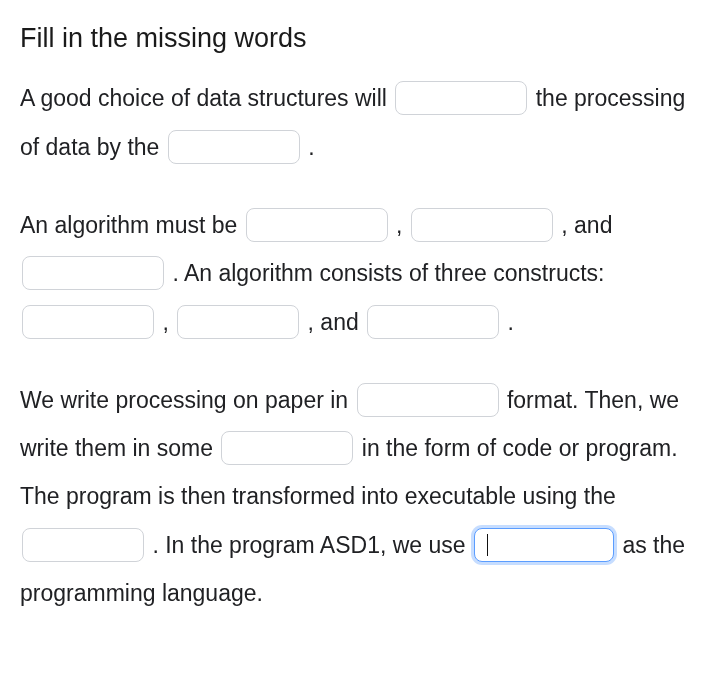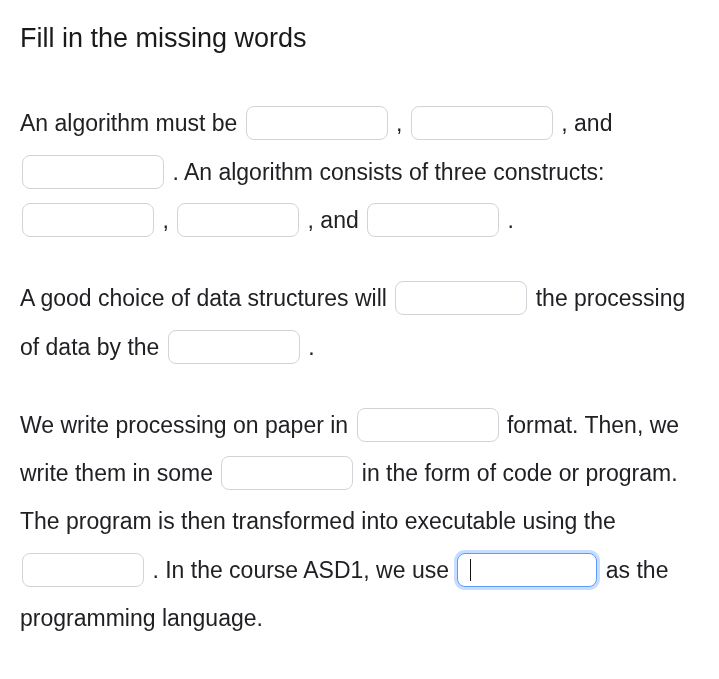--- a/index.html
+++ b/index.html
@@ -13,21 +13,21 @@
     width: 719px;
     padding: 22px 20px 30px 20px;
     color: #202124;
     font-size: 23px;
     line-height: 2.1;
   }
   .title {
     font-size: 27px;
     font-weight: 400;
     color: #1a1a1a;
-    margin-bottom: 45px;
+    margin-bottom: 20px;
     line-height: 1.2;
   }
   .para {
     margin-bottom: 30px;
   }
   .blank {
     display: inline-block;
     vertical-align: middle;
     height: 34px;
     border: 1px solid #d0d3d8;
@@ -62,20 +62,32 @@
   }
 </style>
 </head>
 <body>
 
 <div class="page">
 
   <div class="title">Fill in the missing words</div>
 
   <div class="para">
+    <span>A good choice of data structures will </span>
+    <span class="blank" style="width:132px">
+      <input type="text" value="" style="">
+    </span>
+    <span> the processing of data by the </span>
+    <span class="blank" style="width:132px">
+      <input type="text" value="" style="">
+    </span>
+    <span>.</span>
+  </div>
+
+  <div class="para">
     <span>An algorithm must be </span>
     <span class="blank" style="width:142px">
       <input type="text" value="" style="">
     </span>
     <span>, </span>
     <span class="blank" style="width:142px">
       <input type="text" value="" style="">
     </span>
     <span>, and </span>
     <span class="blank" style="width:142px">
@@ -90,45 +102,33 @@
       <input type="text" value="" style="">
     </span>
     <span>, and </span>
     <span class="blank" style="width:132px">
       <input type="text" value="" style="">
     </span>
     <span>.</span>
   </div>
 
   <div class="para">
-    <span>A good choice of data structures will </span>
-    <span class="blank" style="width:132px">
-      <input type="text" value="" style="">
-    </span>
-    <span> the processing of data by the </span>
-    <span class="blank" style="width:132px">
-      <input type="text" value="" style="">
-    </span>
-    <span>.</span>
-  </div>
-
-  <div class="para">
     <span>We write processing on paper in </span>
     <span class="blank" style="width:142px">
       <input type="text" value="" style="">
     </span>
     <span> format. Then, we write them in some </span>
     <span class="blank" style="width:132px">
       <input type="text" value="" style="">
     </span>
     <span> in the form of code or program. The program is then transformed into executable using the </span>
     <span class="blank" style="width:122px">
       <input type="text" value="" style="">
     </span>
-    <span>. In the course ASD1, we use </span>
+    <span>. In the program ASD1, we use </span>
     <span class="blank focused" style="width: 140px; padding-left: 10px; display: inline-flex; align-items: center;">
       <span class="cursor-bar"></span>
         <input type="text" value="" style="width: 1px; padding: 0px; position: absolute; opacity: 0;">
     </span>
     <span> as the programming language.</span>
   </div>
 
 </div>
 
 </body></html>

